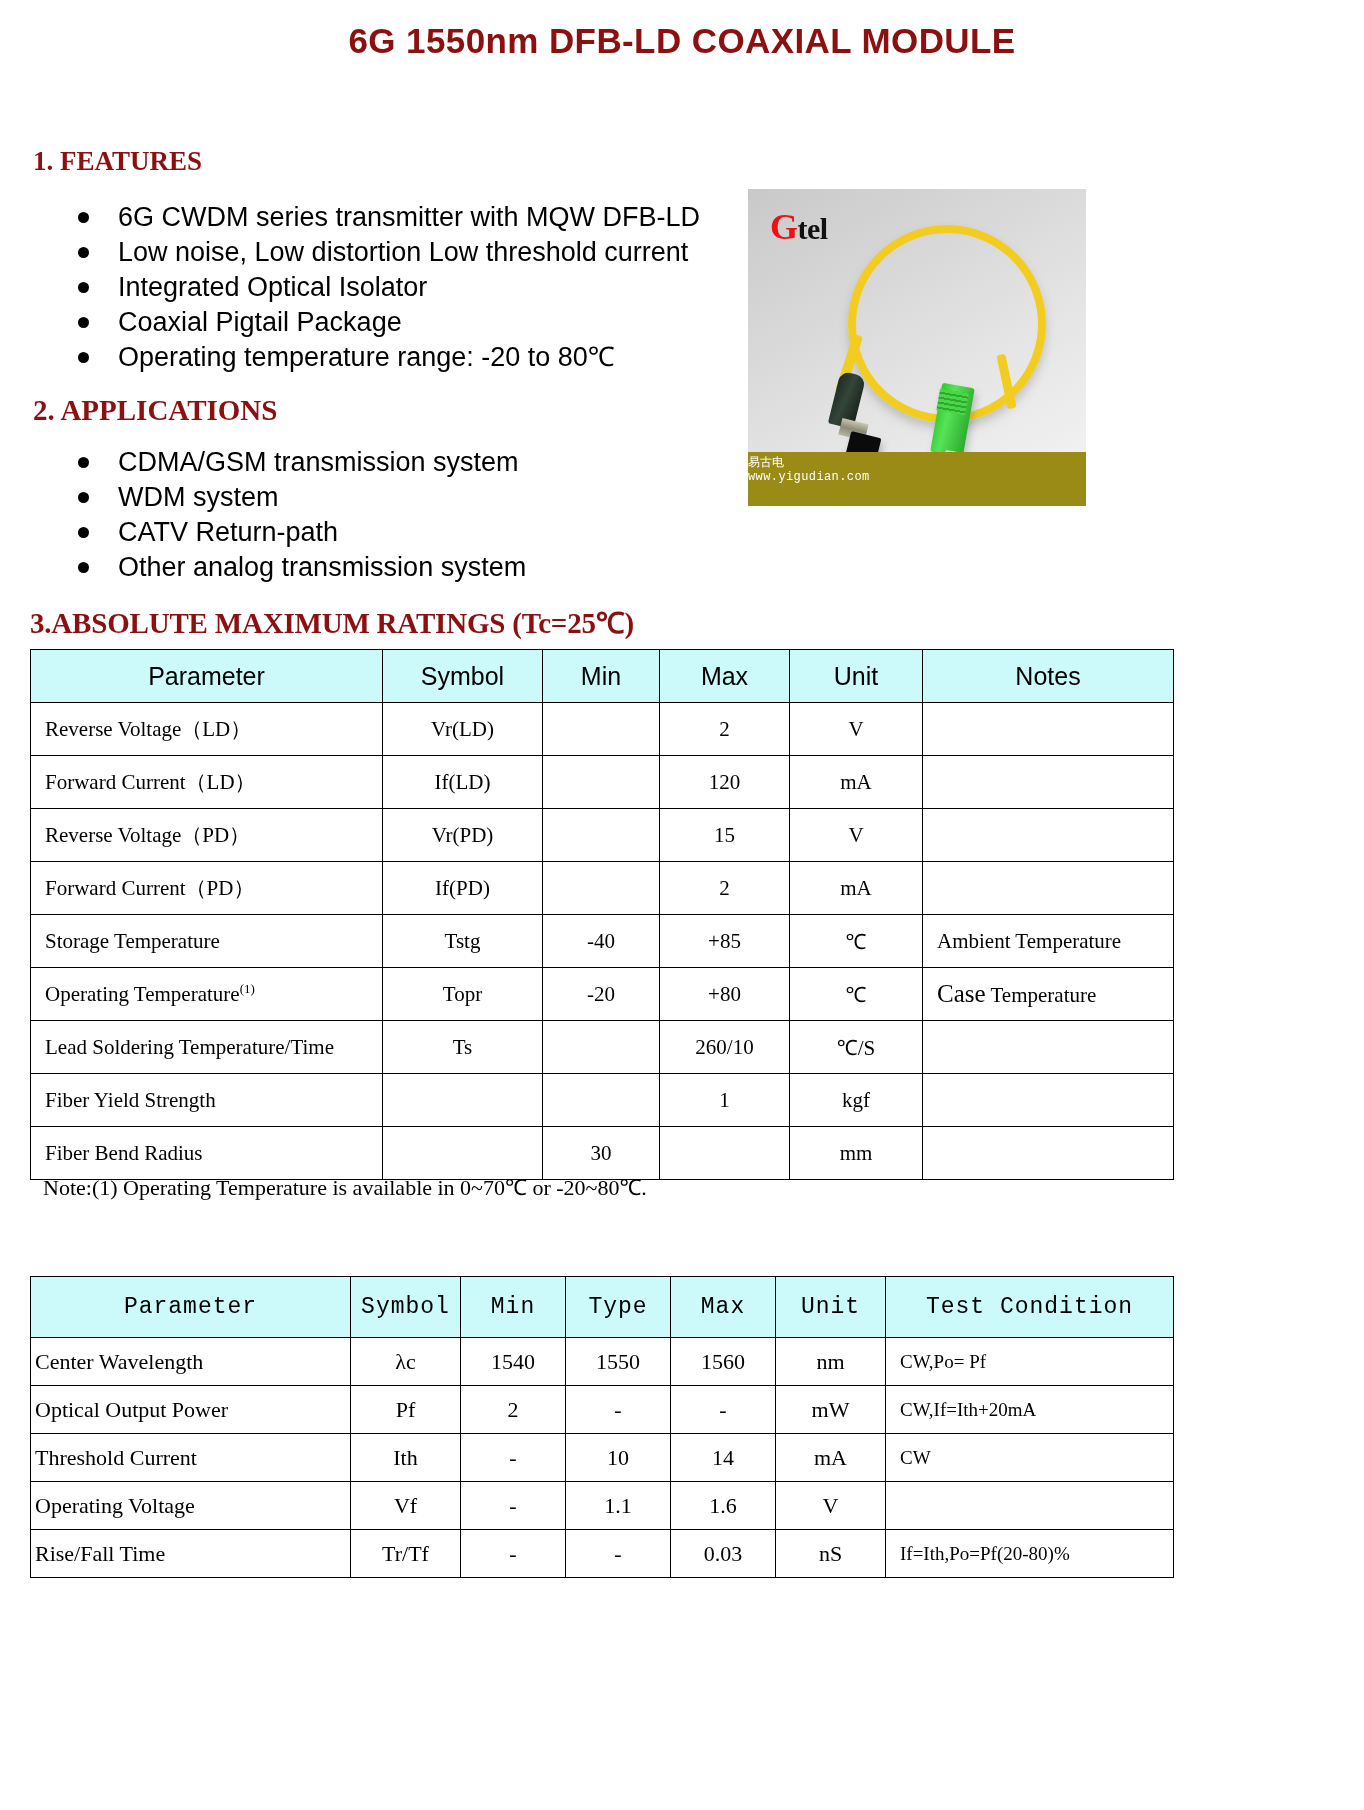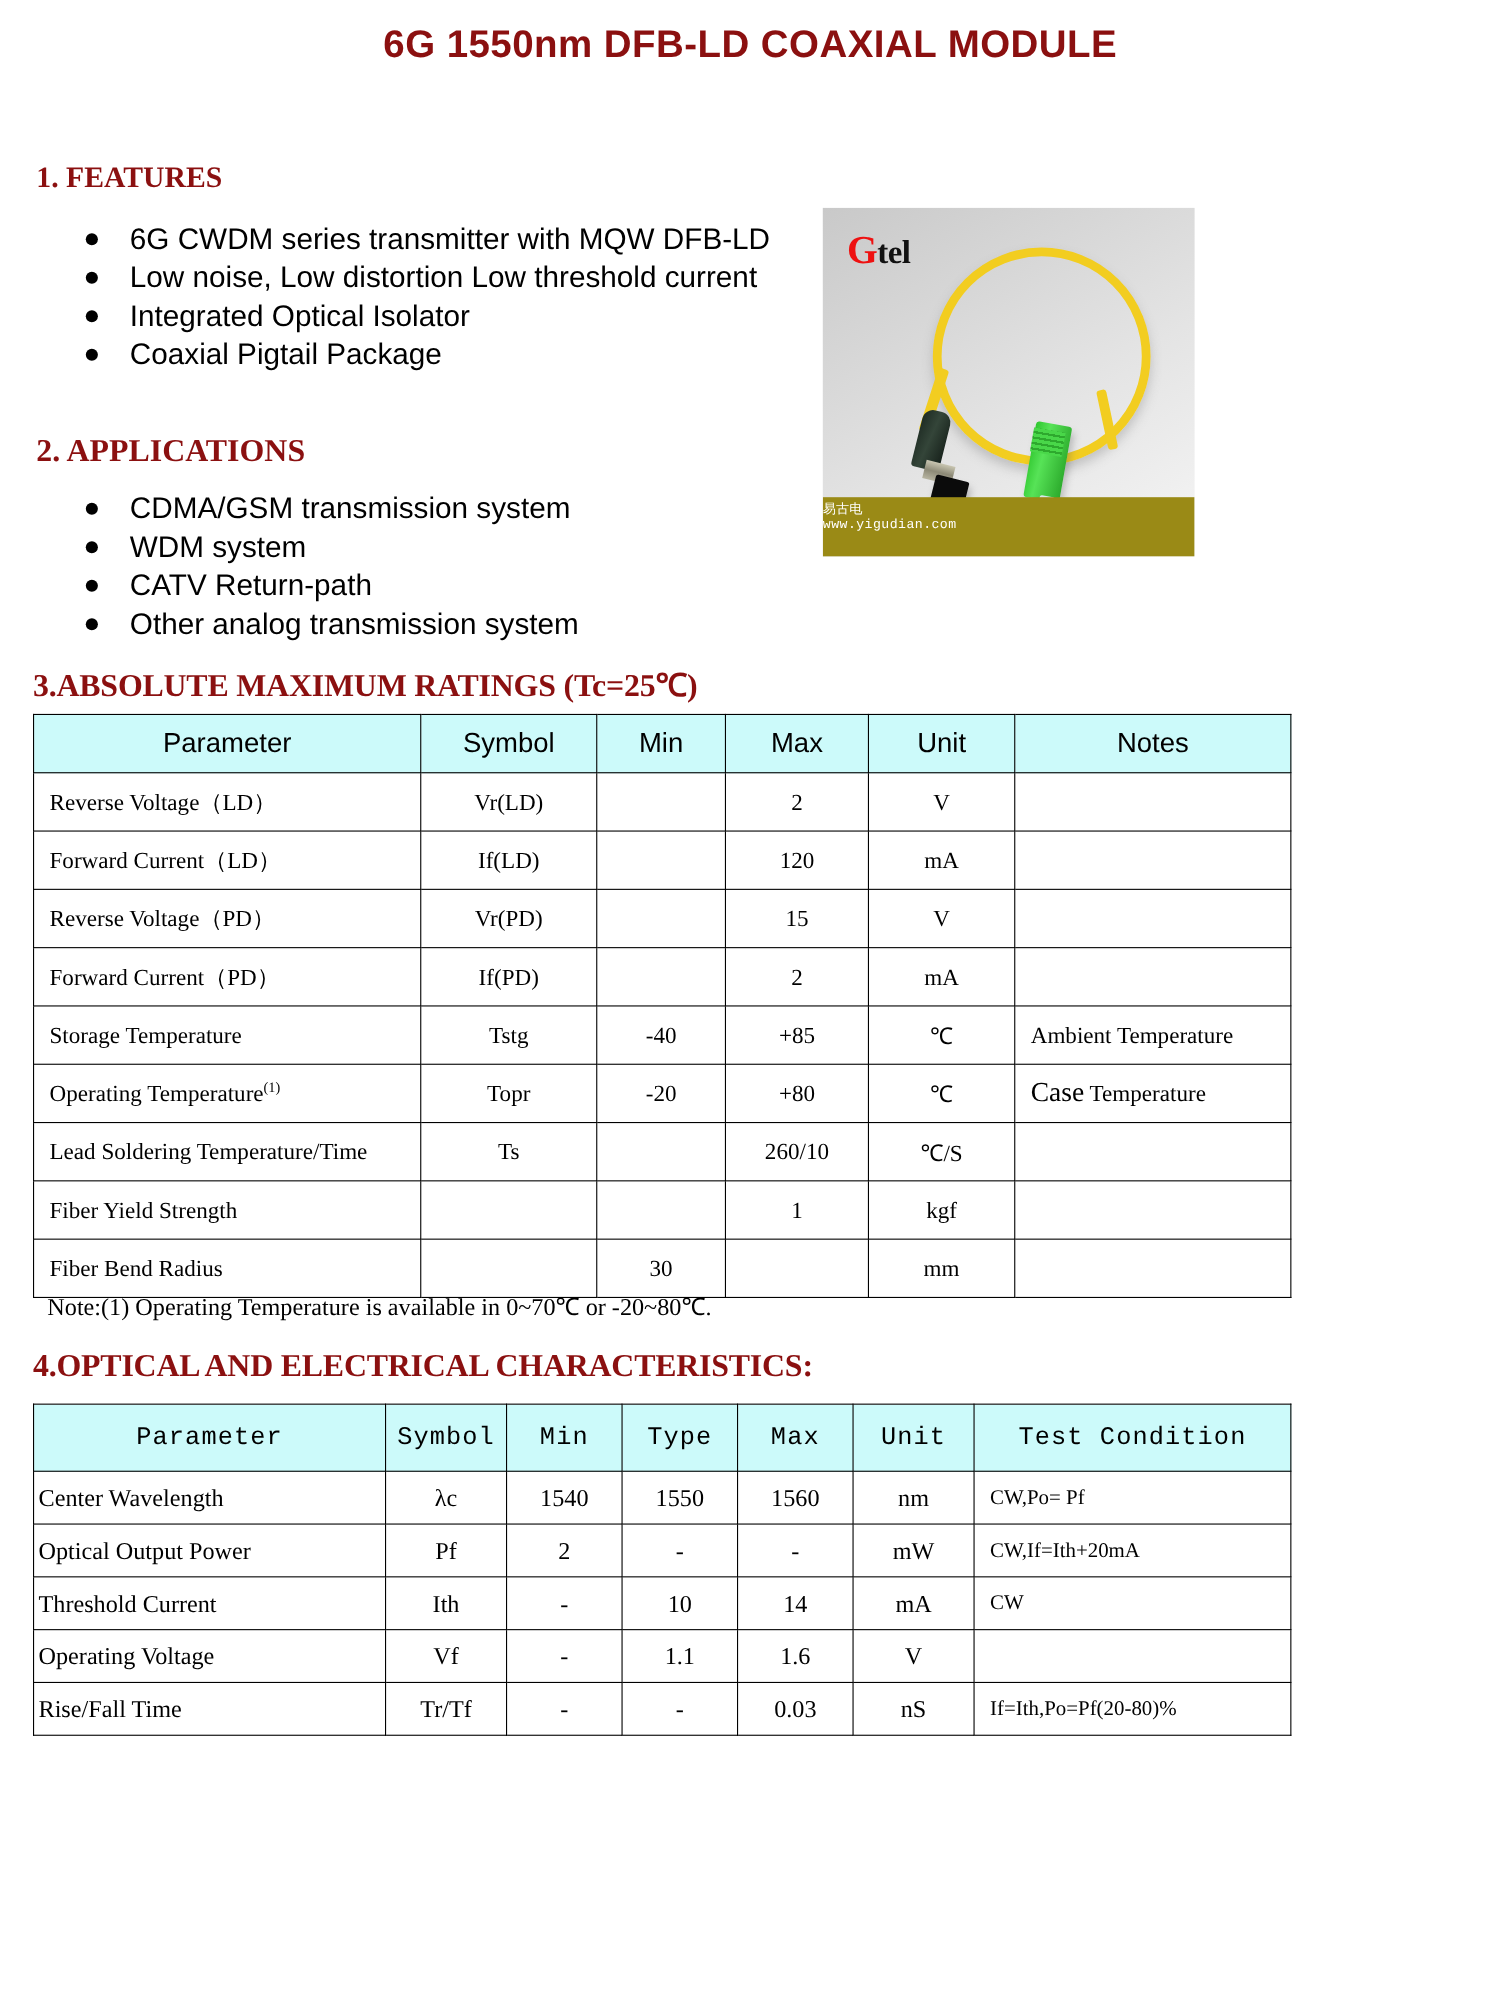--- a/index.html
+++ b/index.html
@@ -312,20 +312,21 @@
 
   <h1 class="doc-title">6G 1550nm DFB-LD COAXIAL MODULE</h1>
 
   <div class="section-heading h-features">1. FEATURES</div>
 
   <ul class="bullet-list" id="features-list">
     <li><span class="dot"></span><span>6G CWDM series transmitter with MQW DFB-LD</span></li>
     <li><span class="dot"></span><span>Low noise, Low distortion Low threshold current</span></li>
     <li><span class="dot"></span><span>Integrated Optical Isolator</span></li>
     <li><span class="dot"></span><span>Coaxial Pigtail Package</span></li>
+    <li><span class="dot"></span><span>Operating temperature range: -20 to 80℃</span></li>
   </ul>
 
   <div class="section-heading h-applications">2. APPLICATIONS</div>
 
   <ul class="bullet-list" id="applications-list">
     <li><span class="dot"></span><span>CDMA/GSM transmission system</span></li>
     <li><span class="dot"></span><span>WDM system</span></li>
     <li><span class="dot"></span><span>CATV Return-path</span></li>
     <li><span class="dot"></span><span>Other analog transmission system</span></li>
   </ul>
@@ -439,21 +440,20 @@
         <td class="center">30</td>
         <td class="center"></td>
         <td class="center">mm</td>
         <td class="notes"></td>
       </tr>
     </tbody>
   </table>
 
   <div class="table-note">Note:(1) Operating Temperature is available in 0~70℃  or -20~80℃.</div>
 
-  <div class="section-heading h-optical">4.OPTICAL AND ELECTRICAL CHARACTERISTICS:</div>
 
   <table id="optical-table">
     <colgroup>
       <col style="width:320px">
         <col style="width:110px">
         <col style="width:105px">
         <col style="width:105px">
       <col style="width:105px">
         <col style="width:110px">
         <col style="width:288px">

